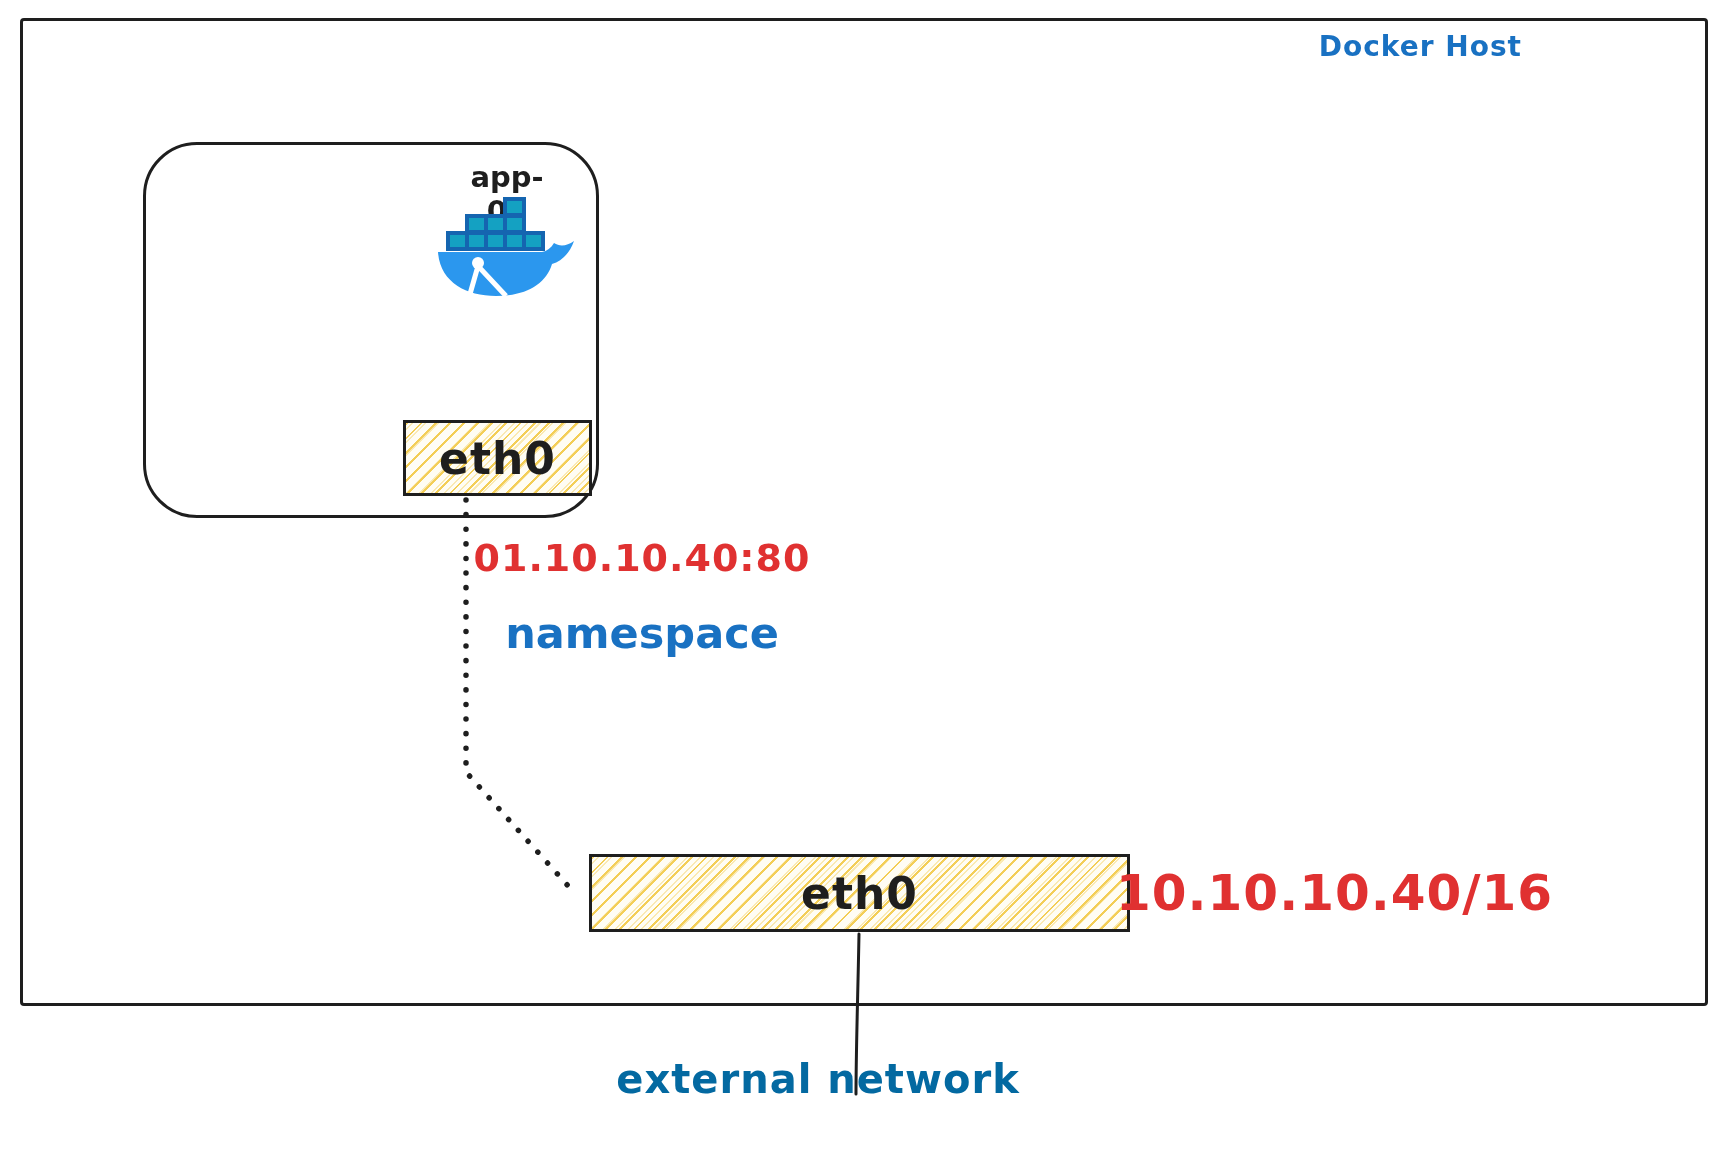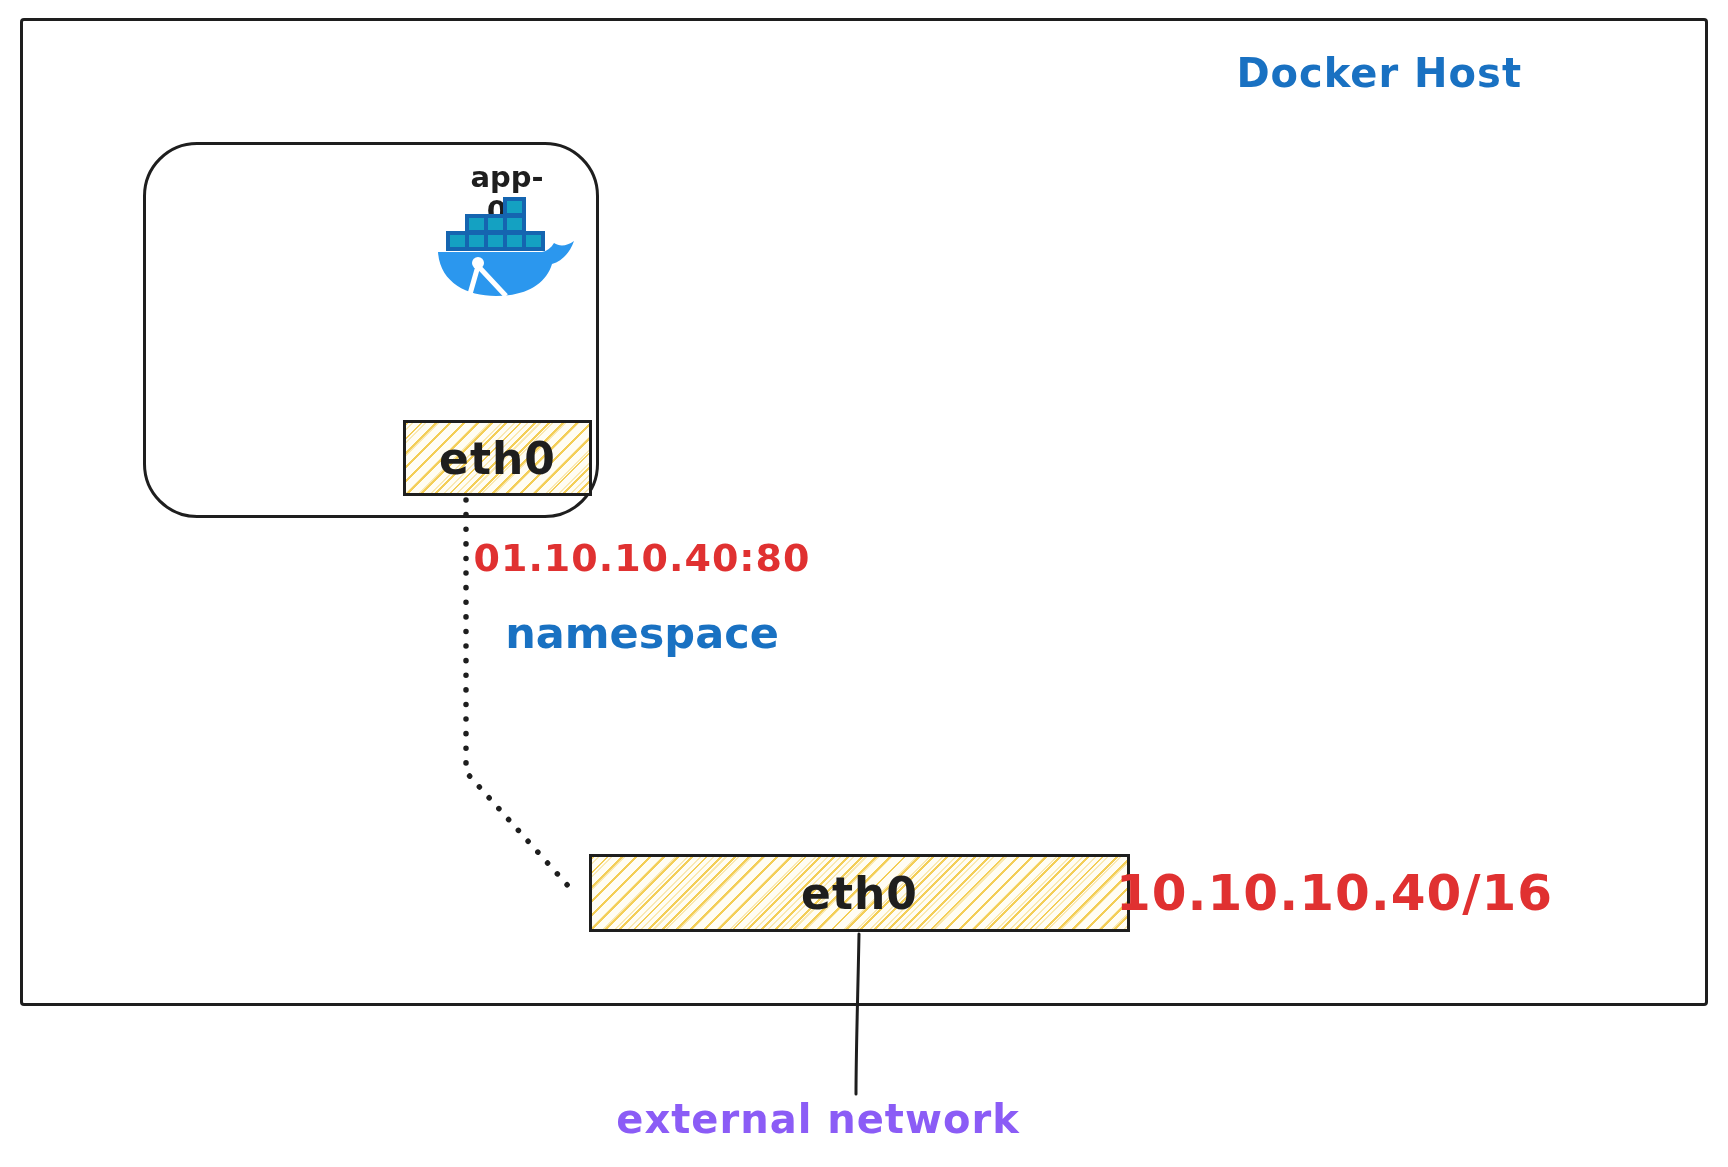--- a/index.html
+++ b/index.html
@@ -14,22 +14,22 @@
 
   
   .host-frame {
     left: 20px; top: 18px;
     width: 1688px; height: 988px;
     border: 3px solid #1e1e1e;
     border-radius: 4px;
     background: #ffffff;
   }
   .host-title {
-    top: 50px; right: 206px;
-    font-size: 40px; font-weight: 700;
+    top: 30px; right: 206px;
+    font-size: 28px; font-weight: 700;
     letter-spacing: 1px;
     color: #1971c2;
   }
 
   
   .container-box {
     left: 143px; top: 142px;
     width: 456px; height: 376px;
     border: 3px solid #1e1e1e;
     border-radius: 54px;
@@ -77,24 +77,24 @@
     color: #1971c2;
     white-space: nowrap;
   }
   .host-ip-label {
     left: 1116px; top: 864px;
     font-size: 50px; font-weight: 700;
     color: #e03131; letter-spacing: 1px;
     white-space: nowrap;
   }
   .external-label {
-    left: 818px; top: 1096px;
+    left: 818px; top: 1056px;
     transform: translateX(-50%);
     font-size: 40px; font-weight: 700;
-    color: #8b5cf6; letter-spacing: 1px;
+    color: #0369a1; letter-spacing: 1px;
     white-space: nowrap;
   }
 
   svg.overlay {
     position: absolute; left: 0; top: 0;
     width: 1728px; height: 1167px;
     pointer-events: none;
   }
 </style>
 </head>

